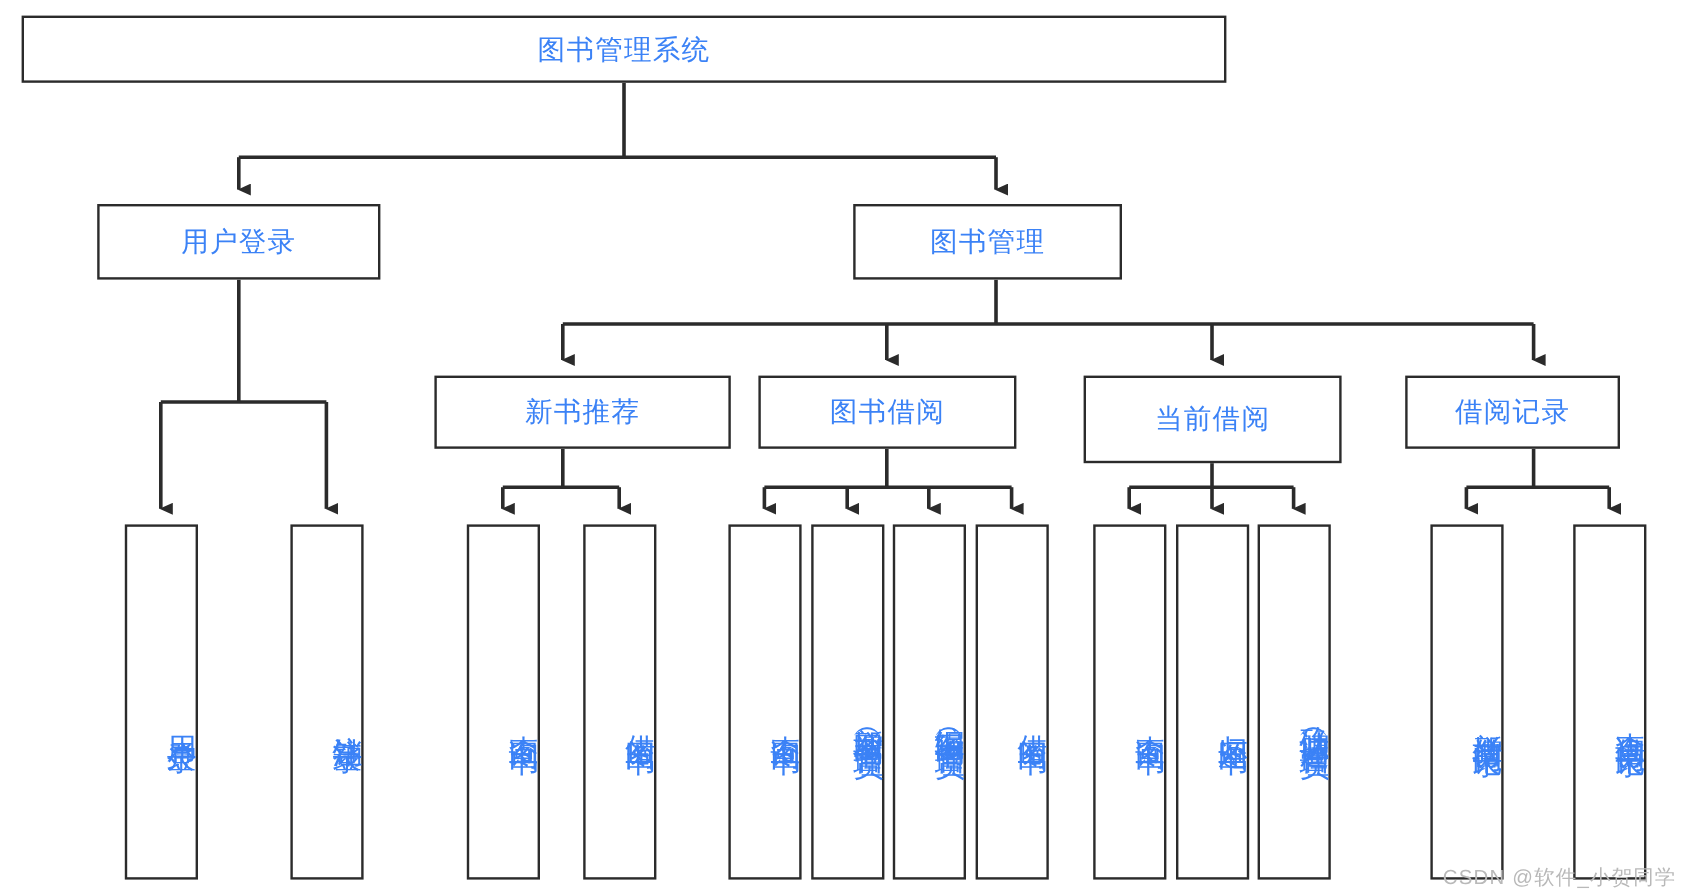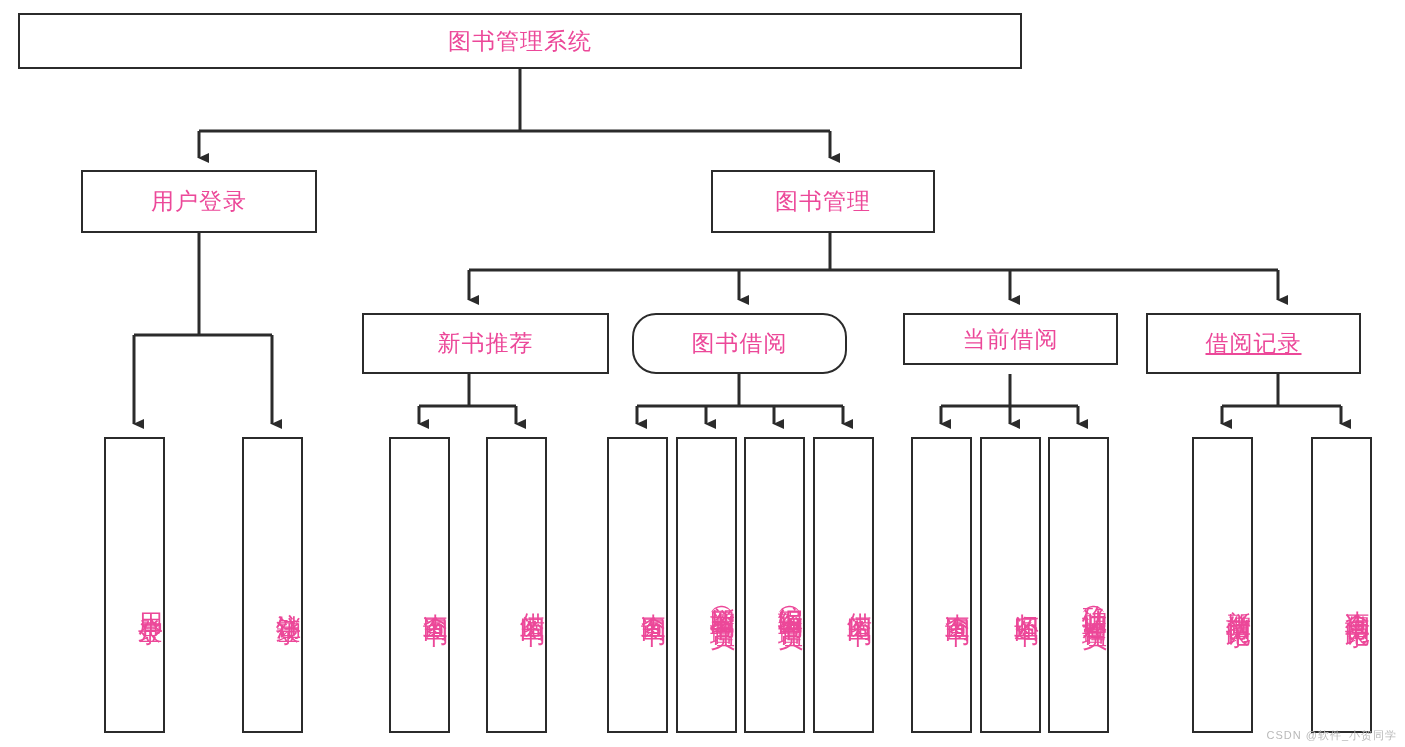--- a/index.html
+++ b/index.html
@@ -25,21 +25,21 @@
     height: 747px;
   }
   .node {
     position: absolute;
     box-sizing: border-box;
     border: 2px solid #2b2b2b;
     background: #ffffff;
     display: flex;
     align-items: center;
     justify-content: center;
-    color: #ec4899;
+    color: #3b82f6;
   }
   .node.horiz {
     font-size: 23px;
     letter-spacing: 1px;
   }
   .node.vert {
     writing-mode: vertical-rl;
     text-orientation: upright;
     font-size: 25px;
     line-height: 1.02;
@@ -50,21 +50,21 @@
   }
   .node.vert .vlabel {
     writing-mode: vertical-rl;
     text-orientation: upright;
     white-space: nowrap;
   }
   .watermark {
     position: absolute;
     right: 8px;
     bottom: 4px;
-    font-size: 11px;
+    font-size: 17px;
     color: #b9b9b9;
     letter-spacing: 1px;
     white-space: nowrap;
   }
 </style>
 </head>
 <body>
 
 <div id="diagram-root">
 
@@ -125,27 +125,27 @@
   <div class="node horiz" style="left:81px; top:170px; width:236px; height:63px;">
     <span>用户登录</span>
   </div>
   <div class="node horiz" style="left:711px; top:170px; width:224px; height:63px;">
     <span>图书管理</span>
   </div>
 
   <div class="node horiz" style="left:362px; top:313px; width:247px; height:61px;">
     <span>新书推荐</span>
   </div>
-  <div class="node horiz" style="left:632px; top:313px; width:215px; height:61px;border-radius:24px;">
+  <div class="node horiz" style="left:632px; top:313px; width:215px; height:61px;">
     <span>图书借阅</span>
   </div>
-  <div class="node horiz" style="left:903px; top:313px; width:215px; height:52px;">
+  <div class="node horiz" style="left:903px; top:313px; width:215px; height:73px;">
     <span>当前借阅</span>
   </div>
-  <div class="node horiz" style="left:1146px; top:313px; width:215px; height:61px;text-decoration:underline;">
+  <div class="node horiz" style="left:1171px; top:313px; width:179px; height:61px;">
     <span>借阅记录</span>
   </div>
 
   <div class="node vert" style="left:104px; top:437px; width:61px; height:296px;">
     <span class="vlabel">用户登录</span>
   </div>
   <div class="node vert" style="left:242px; top:437px; width:61px; height:296px;">
     <span class="vlabel">注销登录</span>
   </div>
 

